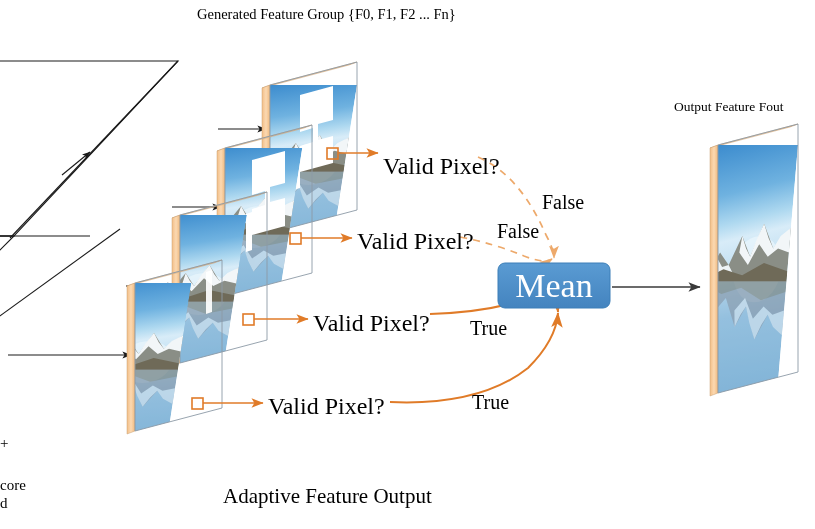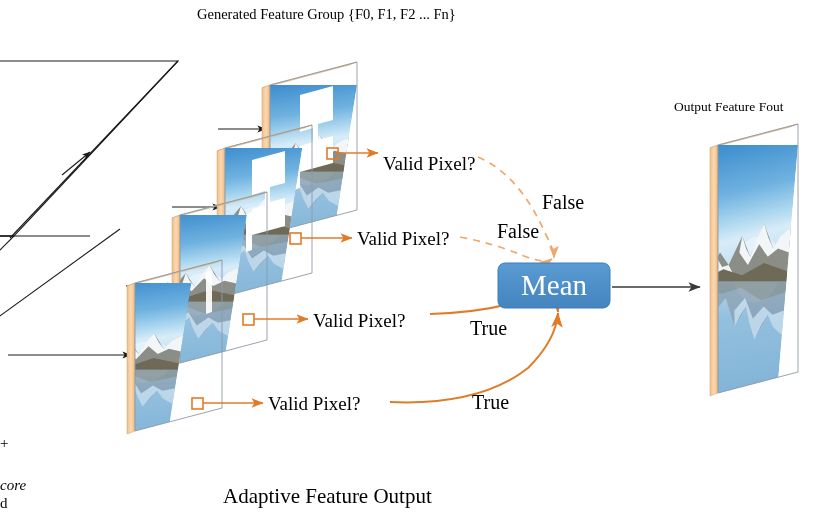--- a/index.html
+++ b/index.html
@@ -41,21 +41,21 @@
     font-size: 21px;
     left: 223px;
     top: 486px;
   }
   .out-label {
     font-size: 13.5px;
     left: 674px;
     top: 100px;
   }
   .vp {
-    font-size: 19px;
+    font-size: 24px;
   }
   .vp0 { left: 383px; top: 154px; }
   .vp1 { left: 357px; top: 229px; }
   .vp2 { left: 313px; top: 311px; }
   .vp3 { left: 268px; top: 394px; }
   .cond {
     font-size: 20px;
   }
   .false0 { left: 542px; top: 192px; }
   .false1 { left: 497px; top: 221px; }
@@ -63,30 +63,30 @@
   .true1  { left: 472px; top: 392px; }
   .mean-label {
     position: absolute;
     left: 498px;
     top: 263px;
     width: 112px;
     height: 45px;
     display: flex;
     align-items: center;
     justify-content: center;
-    font-size: 29px;
+    font-size: 34px;
     color: #ffffff;
     pointer-events: none;
   }
   .frag {
     font-size: 15px;
     left: 0px;
   }
   .frag-tick { top: 436px; font-size: 15px; }
-  .frag-core { top: 478px; font-style: italic; }
+  .frag-core { top: 478px; }
   .frag-d    { top: 496px; }
 </style>
 </head>
 <body>
 
 <div id="stage">
 
   <svg id="svg-layer" viewBox="0 0 815 529" xmlns="http://www.w3.org/2000/svg">
     <defs>
 

